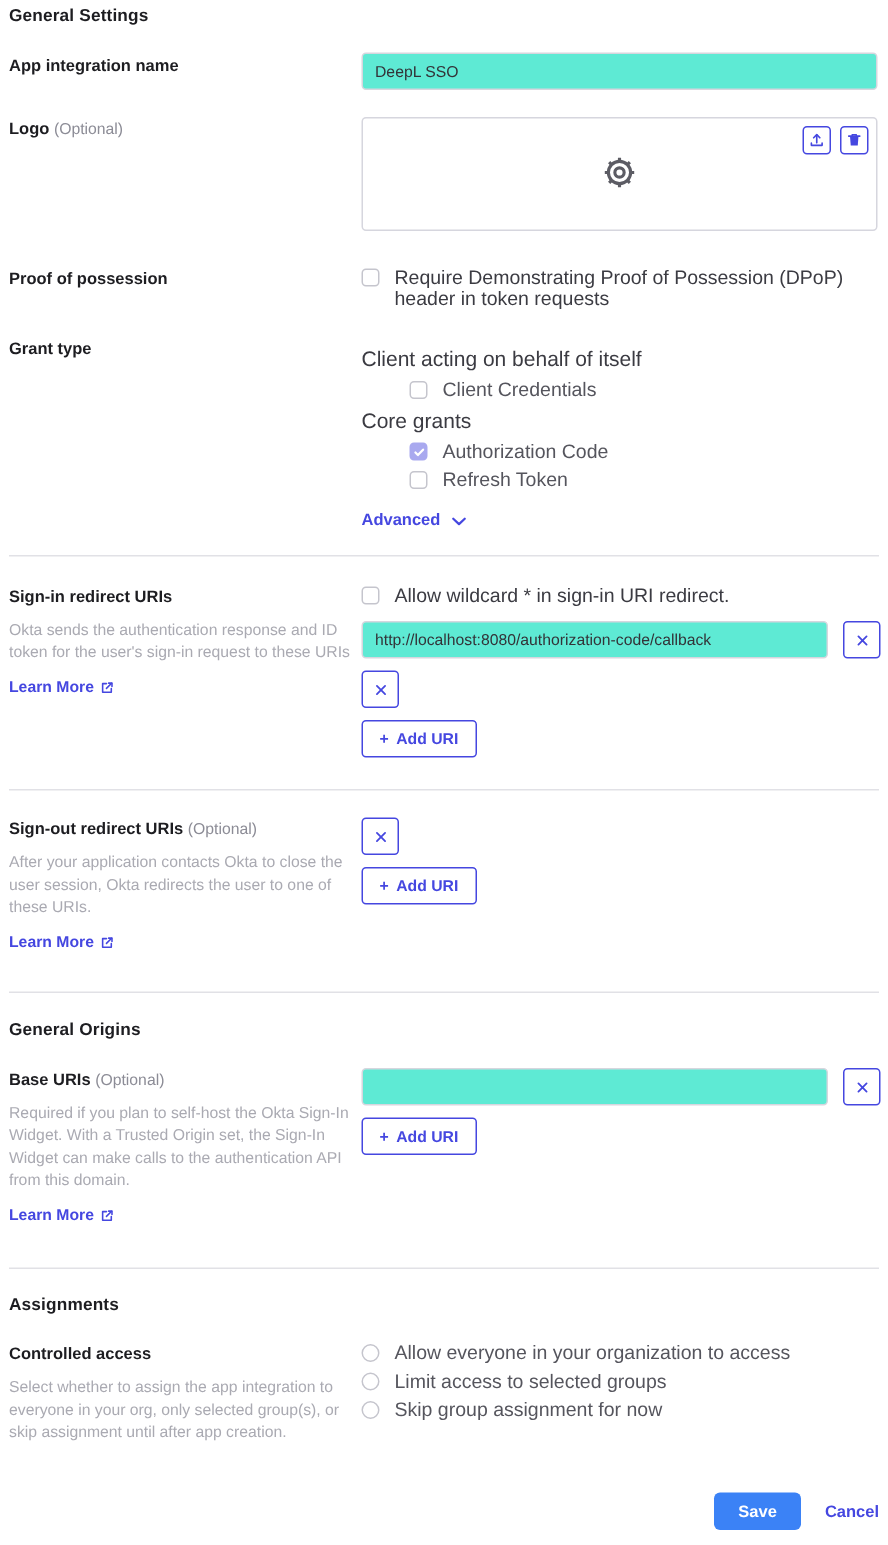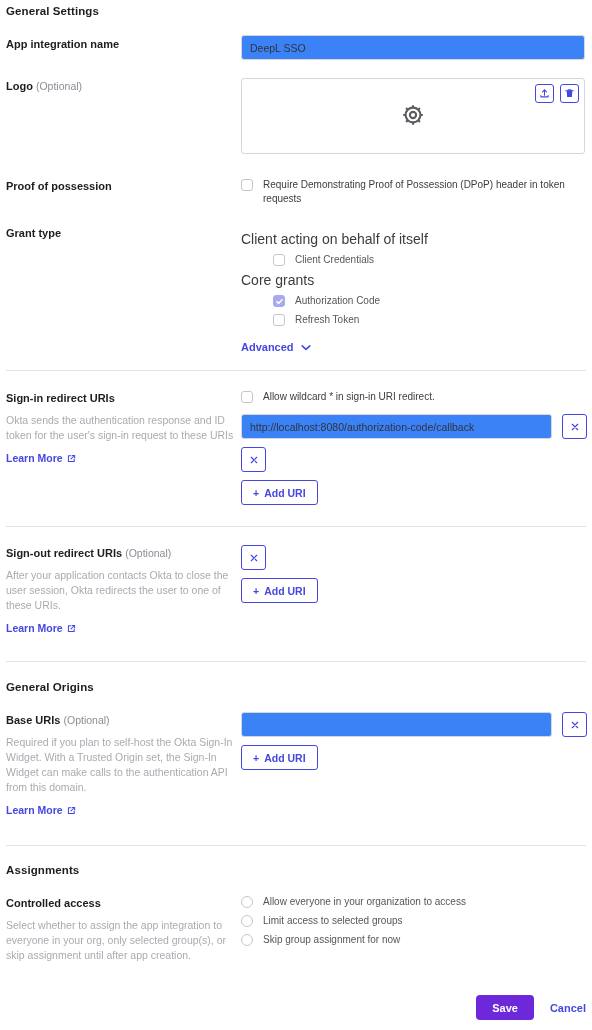--- a/index.html
+++ b/index.html
@@ -56,21 +56,21 @@
     margin-top: 9px;
     text-decoration: none;
     cursor: pointer;
   }
   .ext-icon { display: inline-block; width: 9px; height: 9px; }
 
   .text-input {
     height: 25px;
     border: 1px solid #d6d6de;
     border-radius: 3px;
-    background: #3b82f6;
+    background: #5eead4;
     font-size: 10.5px;
     color: #333338;
     padding: 0 8px;
     font-family: "Liberation Sans", sans-serif;
     outline: none;
     display: block;
   }
   .input-wide { width: 344px; }
   .input-uri  { width: 311px; }
 
@@ -144,21 +144,21 @@
   }
   .radio {
     width: 12px; height: 12px;
     border: 1px solid #c5c5cd;
     border-radius: 50%;
     background: #fff;
     flex: 0 0 12px;
     margin-top: 1px;
     cursor: pointer;
   }
-  .opt-text { font-size: 10px; color: #3b3b42; line-height: 14px; }
+  .opt-text { font-size: 13px; color: #3b3b42; line-height: 14px; }
   .opt-text.dim { color: #55555d; }
   .group-head { font-size: 14px; color: #3b3b42; margin-bottom: 6px; }
 
   .advanced-link {
     display: inline-flex;
     align-items: center;
     gap: 7px;
     color: #4547e0;
     font-size: 11px;
     font-weight: bold;
@@ -168,21 +168,21 @@
 
   .footer-actions {
     position: absolute;
     right: 6px;
     bottom: 10px;
     display: flex;
     align-items: center;
     gap: 16px;
   }
   .btn-save {
-    background: #6d28d9;
+    background: #3b82f6;
     color: #fff;
     border: none;
     border-radius: 4px;
     height: 25px;
     padding: 0 16px;
     font-size: 11px;
     font-weight: bold;
     cursor: pointer;
     font-family: "Liberation Sans", sans-serif;
   }

